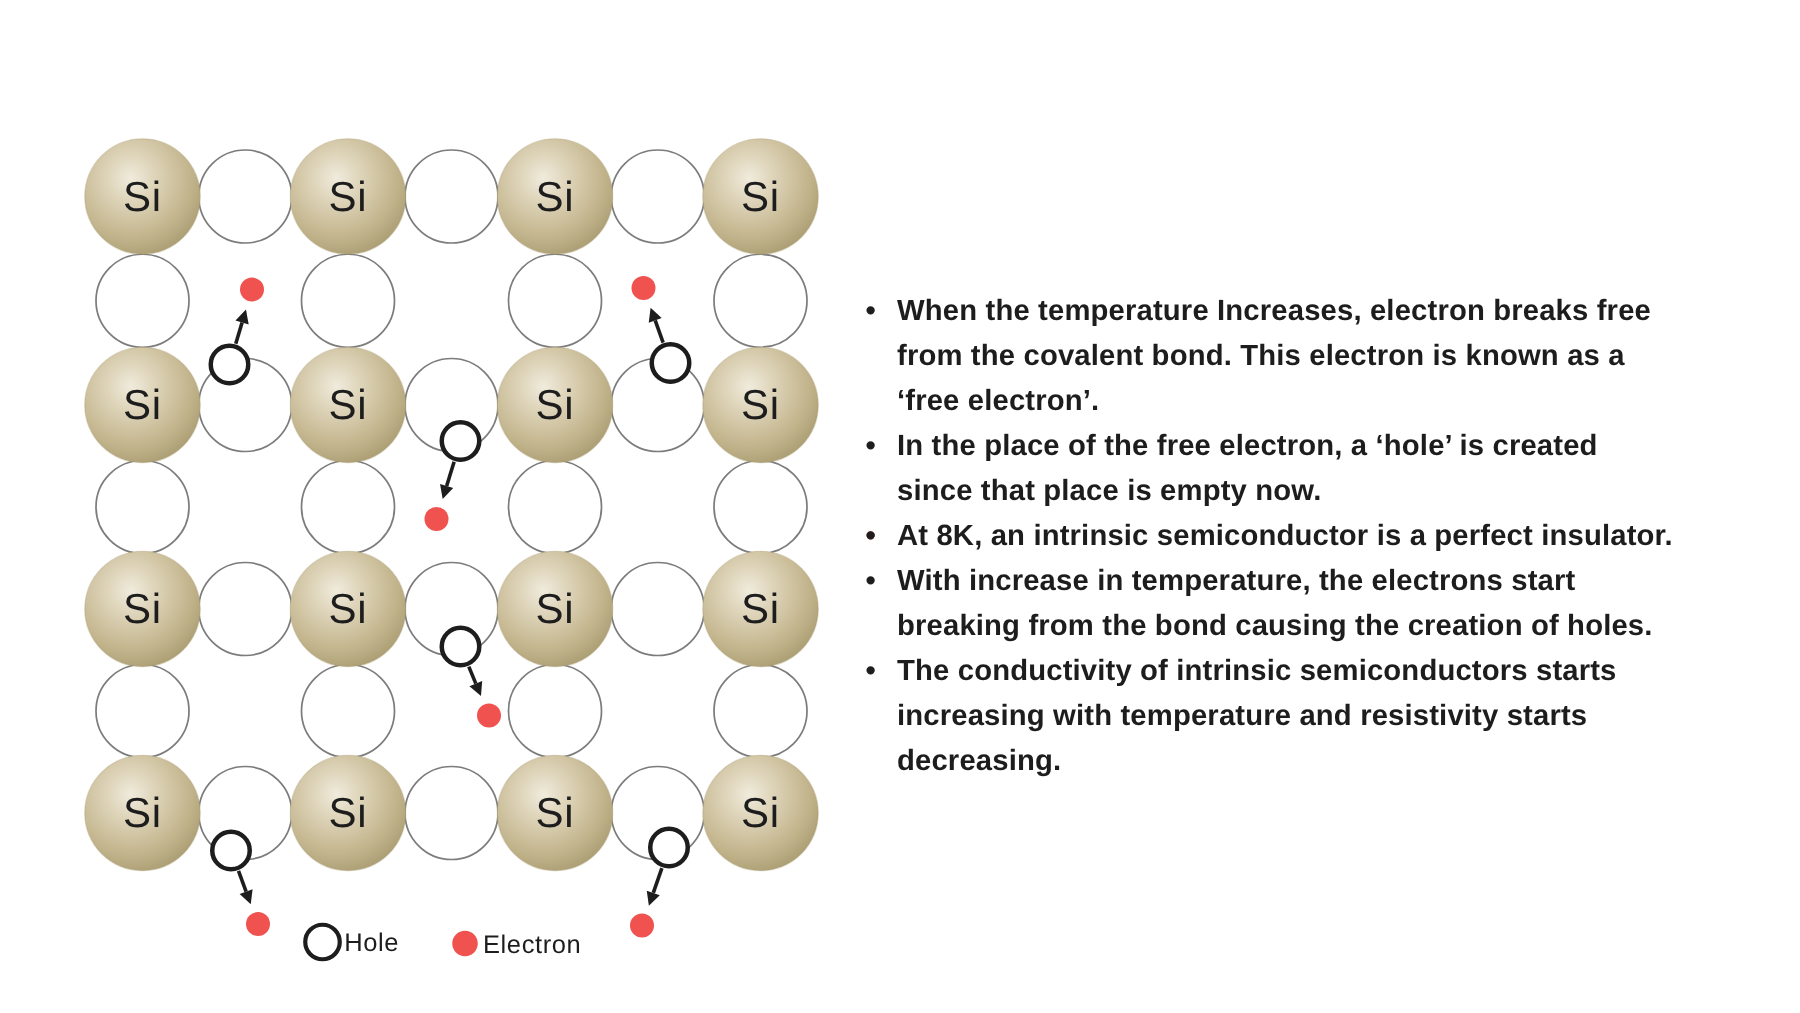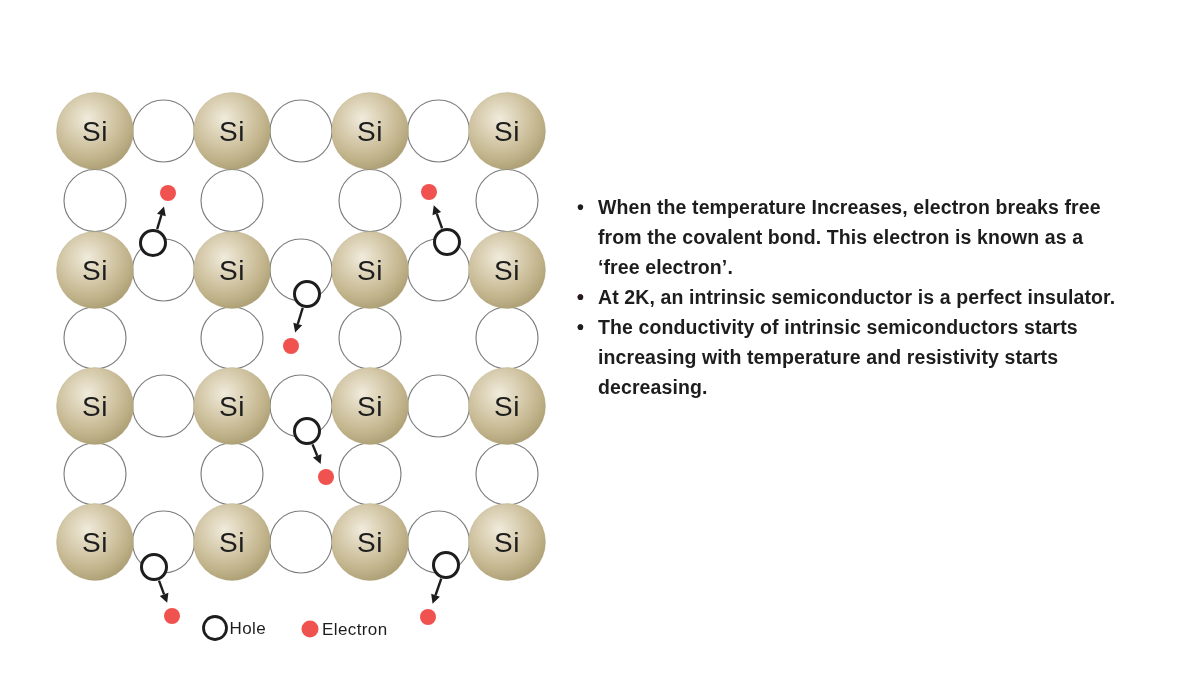--- a/index.html
+++ b/index.html
@@ -118,22 +118,24 @@
         <text x="229.5" y="602" font-size="17" font-family="&quot;Liberation Sans&quot;,sans-serif" fill="#1d1d1d" letter-spacing="0.4">Hole</text>
         <circle cx="310" cy="597" r="8.5" fill="#f0534f"></circle>
         <text x="322" y="603" font-size="17" font-family="&quot;Liberation Sans&quot;,sans-serif" fill="#1d1d1d" letter-spacing="0.4">Electron</text>
       </g>
     </svg>
   <div class="notes">
     <ul id="bullet-list">
         <li><span class="marker">•</span><span class="btext">When the temperature Increases, electron breaks free
 from the covalent bond. This electron is known as a
 ‘free electron’.</span></li>
-        <li><span class="marker">•</span></li>
+        <li><span class="marker">•</span><span class="btext">In the place of the free electron, a ‘hole’ is created
+since that place is empty now.</span></li>
         <li class="red"><span class="marker">•</span></li>
-        <li><span class="marker">•</span><span class="btext">At 2K, an intrinsic semiconductor is a perfect insulator.</span></li>
-        <li><span class="marker">•</span></li>
+        <li><span class="marker">•</span><span class="btext">At 8K, an intrinsic semiconductor is a perfect insulator.</span></li>
+        <li><span class="marker">•</span><span class="btext">With increase in temperature, the electrons start
+breaking from the bond causing the creation of holes.</span></li>
         <li><span class="marker">•</span><span class="btext">The conductivity of intrinsic semiconductors starts
 increasing with temperature and resistivity starts
 decreasing.</span></li>
       </ul>
   </div>
 </div>
 
 </body></html>

